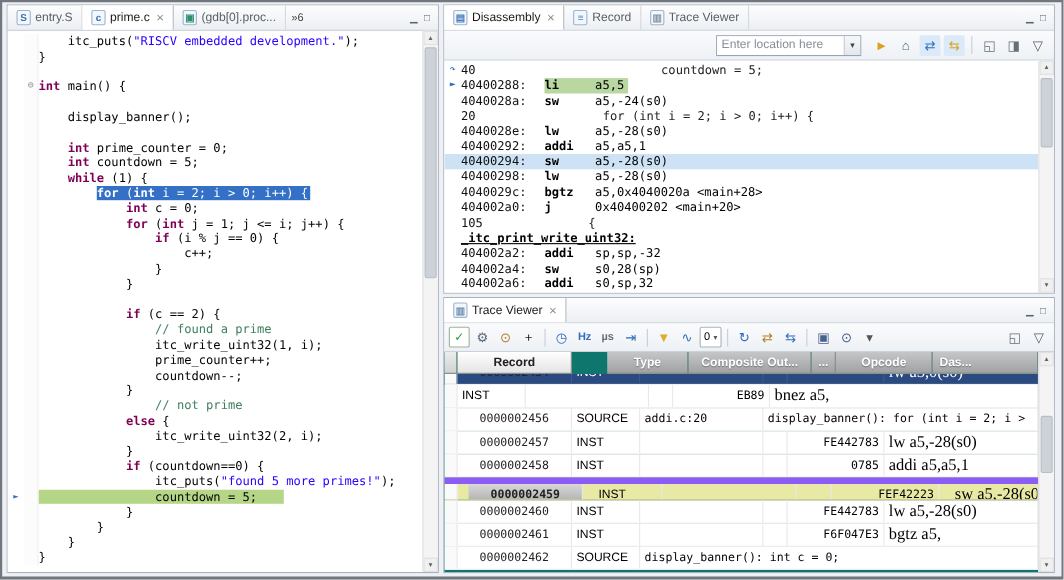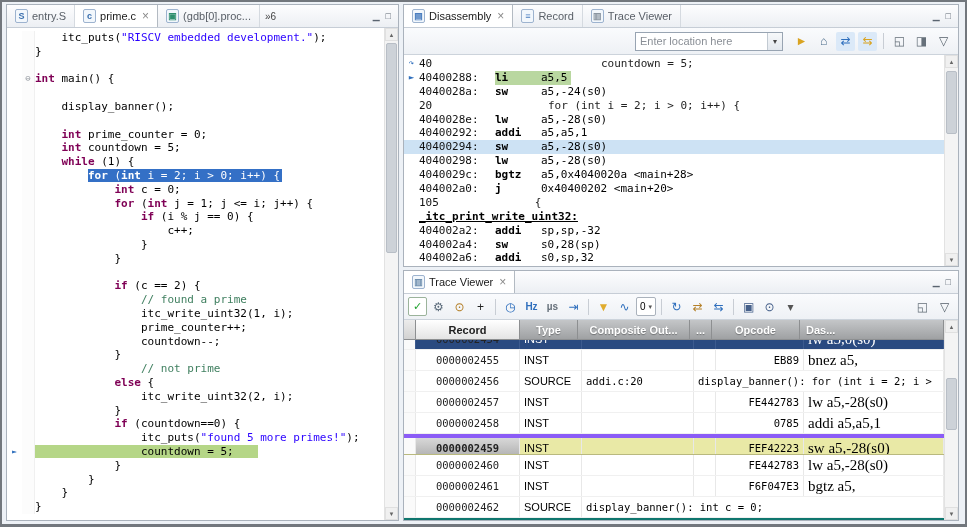--- a/index.html
+++ b/index.html
@@ -19,21 +19,21 @@
 .tico{width:13px;height:14px;display:inline-flex;align-items:center;justify-content:center;font-size:9px;font-weight:bold;background:#f2f7fc;border:1px solid #9db3cf;border-radius:2px;flex:none;}
 .tclose{color:#8a8a8a;font-size:12px;margin-left:2px;}
 .tab-overflow{font-size:10px;color:#444;align-self:center;padding:0 5px;}
 .wbtns{margin-left:auto;display:flex;align-items:center;gap:6px;padding:0 7px;}
 .wbtn{font-size:9px;color:#5a6470;cursor:default;}
 
 
 .dtoolbar{position:absolute;top:23px;left:0;right:0;height:27px;display:flex;align-items:center;justify-content:flex-end;gap:3px;padding:0 5px;background:linear-gradient(#fafbfd,#eef1f5);border-bottom:1px solid #ccd3db;z-index:2;}
 .ttoolbar{position:absolute;top:23px;left:0;right:0;height:26px;display:flex;align-items:center;gap:2px;padding:0 4px;background:linear-gradient(#fafbfd,#eef1f5);border-bottom:1px solid #ccd3db;z-index:2;}
 .tright{margin-left:auto;display:flex;gap:3px;align-items:center;}
-.combo{width:148px;height:19px;border:1px solid #98a4b2;background:#fff;display:flex;align-items:stretch;margin-right:6px;}
+.combo{width:132px;height:19px;border:1px solid #98a4b2;background:#fff;display:flex;align-items:stretch;margin-right:6px;}
 .combo input{flex:1;border:0;outline:0;font-size:11px;padding:0 4px;color:#333;font-family:"Liberation Sans",sans-serif;min-width:0;}
 .combo input::placeholder{color:#8a8f96;opacity:1;}
 .combo-btn{width:15px;display:flex;align-items:center;justify-content:center;font-size:8px;color:#444;border-left:1px solid #c2cad2;background:linear-gradient(#f6f8fa,#e3e8ee);}
 .tbi{min-width:19px;height:19px;display:inline-flex;align-items:center;justify-content:center;font-size:12px;border-radius:2px;cursor:default;}
 .tbi.box{border:1px solid #9bb39b;background:#fff;font-size:11px;}
 .tbi.txt{font-size:10px;font-weight:bold;}
 .tbi.drop{border:1px solid #aab2bc;background:#fff;padding:0 3px;font-size:10px;gap:3px;}
 .darr{font-size:7px;color:#555;}
 .tsep{width:1px;height:16px;background:#c8cdd4;margin:0 3px;}
 
@@ -62,38 +62,38 @@
 .dmn{display:inline-block;width:46px;font-weight:bold;}
 .dsrc{white-space:pre;color:#222;}
 .dlabel{font-weight:bold;text-decoration:underline;}
 
 
 .trace-table{position:absolute;top:49px;left:0;right:14px;bottom:0;overflow:hidden;background:#0f766e;}
 .thead{display:flex;height:20px;}
 .th{display:flex;align-items:center;justify-content:center;font-size:11px;font-weight:bold;color:#fff;background:linear-gradient(#c4c6c8,#9fa1a3);border-right:1px solid #8d8f91;border-bottom:1px solid #8d8f91;text-shadow:0 1px 1px #6e7072;white-space:nowrap;overflow:hidden;}
 .th-gutter{width:12px;background:linear-gradient(#ececec,#d2d2d2);}
 .th-record{width:104px;background:linear-gradient(#ffffff,#e4e4e4);color:#222;text-shadow:none;}
-.th-type{width:58px;}
+.th-type{width:74px;margin-left:32px;}
 .th-comp{width:112px;}
 .th-dots{width:22px;}
 .th-op{width:88px;}
 .th-das{flex:1;justify-content:flex-start;padding-left:6px;}
 .tbody{position:relative;height:179px;overflow:hidden;}
 .tr{display:flex;height:21px;line-height:20px;font-size:11px;background:#fff;border-bottom:1px solid #f0f0f0;}
 .tr.clip{margin-top:-11px;}
 .td{border-right:1px solid #e8e8e8;padding:0 4px;white-space:nowrap;overflow:hidden;}
 .td-gutter{width:12px;flex:none;padding:0;background:#fafafa;}
 .td-rec{width:104px;flex:none;text-align:center;font-family:"DejaVu Sans Mono",monospace;font-size:10.5px;color:#222;}
 .td-type{width:62px;flex:none;}
 .td-comp{width:112px;flex:none;font-family:"DejaVu Sans Mono",monospace;font-size:10.5px;}
 .td-dots{width:22px;flex:none;}
 .td-op{width:88px;flex:none;text-align:right;font-family:"DejaVu Sans Mono",monospace;font-size:10.5px;}
 .td-das{flex:1;font-family:Liberation Serif, serif;font-size:15px;}
 .td-span{flex:1;font-family:"DejaVu Sans Mono",monospace;font-size:10.5px;}
-.tr.sel{background:var(--trace-selected-yellow);border-top:4px solid #8b5cf6;border-bottom:1px solid #b9b97e;}
+.tr.sel{background:var(--trace-selected-yellow);border-top:6px solid #8b5cf6;border-bottom:1px solid #b9b97e;gap:10px;}
 .tr.sel .td-rec{background:linear-gradient(#d8d8d8,#b6b6b6);font-weight:bold;}
 .tr.anchor{background:var(--trace-anchor-navy);color:#fff;}
 .tr.anchor .td{border-right-color:#3c5a8e;}
 
 
 .vscroll{position:absolute;right:0;width:14px;background:#f4f4f4;border-left:1px solid #e2e2e2;display:flex;flex-direction:column;z-index:3;}
 .pane-editor .vscroll{top:23px;bottom:0;}
 .pane-disasm .vscroll{top:50px;bottom:0;}
 .pane-trace .vscroll{top:49px;bottom:0;}
 .sbtn{height:13px;display:flex;align-items:center;justify-content:center;font-size:6px;color:#666;background:#f0f0f0;border:1px solid #e0e0e0;flex:none;}
@@ -501,21 +501,20 @@
             <span class="td td-gutter"></span>
             <span class="td td-rec">0000002454</span>
             <span class="td td-type">INST</span>
             <span class="td td-comp"></span>
             <span class="td td-dots"></span>
             <span class="td td-op"></span>
             <span class="td td-das">lw a5,0(s0)</span>
           </div>
           <div class="tr">
             <span class="td td-gutter"></span>
-            <span class="td td-rec">0000002455</span>
             <span class="td td-type">INST</span>
             <span class="td td-comp"></span>
             <span class="td td-dots"></span>
             <span class="td td-op">EB89</span>
             <span class="td td-das">bnez a5,</span>
           </div>
           <div class="tr">
             <span class="td td-gutter"></span>
             <span class="td td-rec">0000002456</span>
             <span class="td td-type">SOURCE</span>

